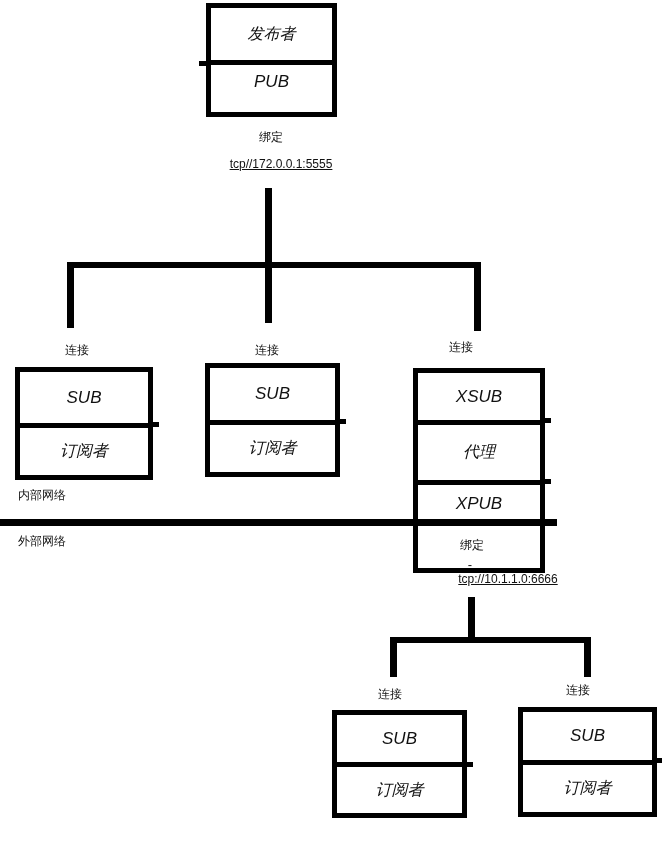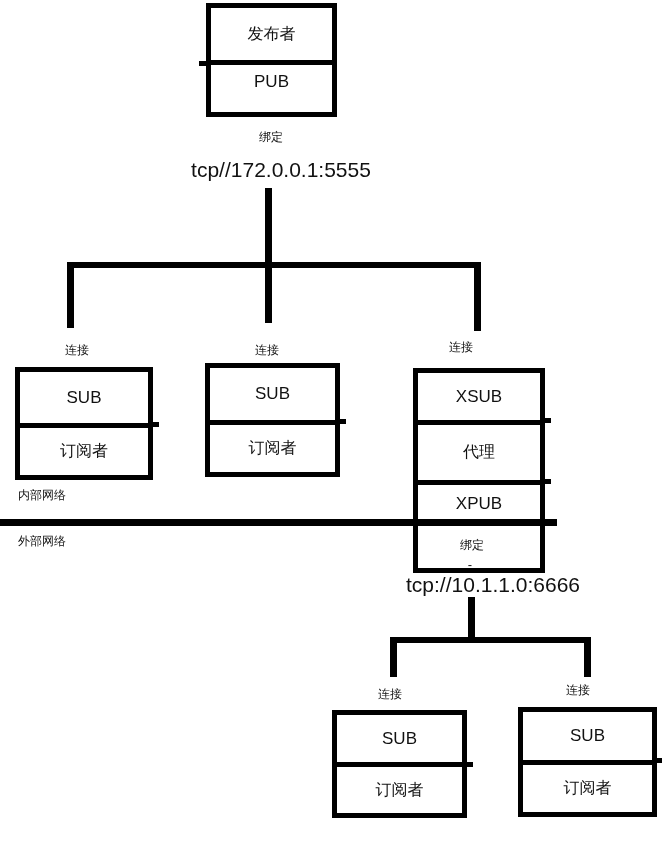--- a/index.html
+++ b/index.html
@@ -24,33 +24,34 @@
     display:flex;
     flex-direction:column;
   }
   .cell{
     width:100%;
     display:flex;
     align-items:center;
     justify-content:center;
     font-size:17px;
     white-space:nowrap;
+    font-style:italic;
   }
   .cell.cn{font-size:16px;}
   .hr{width:100%;height:5px;background:var(--line);flex:none;}
   .wire{position:absolute;background:var(--line);}
   .stub{position:absolute;background:var(--line);width:6px;height:5px;}
   .lbl{
     position:absolute;
     text-align:center;
     font-size:12px;
     line-height:1.1;
     white-space:nowrap;
   }
-  .lbl.addr{font-size:21px;}
+  .lbl.addr{font-size:12px;text-decoration:underline;}
   .lbl.left{text-align:center;}
   .lbl.dash{font-size:13px;}
 </style>
 </head>
 <body>
 
 <div class="canvas">
 
   <div class="node" style="left:206px;top:3px;width:131px;height:114px">
     <div class="cell cn" style="height:52px">发布者</div>
@@ -94,21 +95,21 @@
   </div>
   <div class="stub" style="left:545px;top:418px"></div>
   <div class="stub" style="left:545px;top:479px"></div>
 
   <div class="lbl left" style="left:18px;top:489px">内部网络</div>
   <div class="wire" style="left:0px;top:519px;width:557px;height:7px"></div>
   <div class="lbl left" style="left:18px;top:535px">外部网络</div>
 
   <div class="lbl" style="left:422px;top:539px;width:100px">绑定</div>
   <div class="lbl dash" style="left:420px;top:558px;width:100px">-</div>
-  <div class="lbl addr" style="left:393px;top:573px;width:200px">tcp://10.1.1.0:6666</div>
+  <div class="lbl addr" style="left:408px;top:573px;width:200px">tcp://10.1.1.0:6666</div>
 
   <div class="wire" style="left:468px;top:597px;width:7px;height:46px"></div>
   <div class="wire" style="left:390px;top:637px;width:201px;height:6px"></div>
   <div class="wire" style="left:390px;top:637px;width:7px;height:40px"></div>
   <div class="wire" style="left:584px;top:637px;width:7px;height:40px"></div>
 
   <div class="lbl" style="left:340px;top:688px;width:100px">连接</div>
   <div class="lbl" style="left:528px;top:684px;width:100px">连接</div>
 
   <div class="node" style="left:332px;top:710px;width:135px;height:108px">

